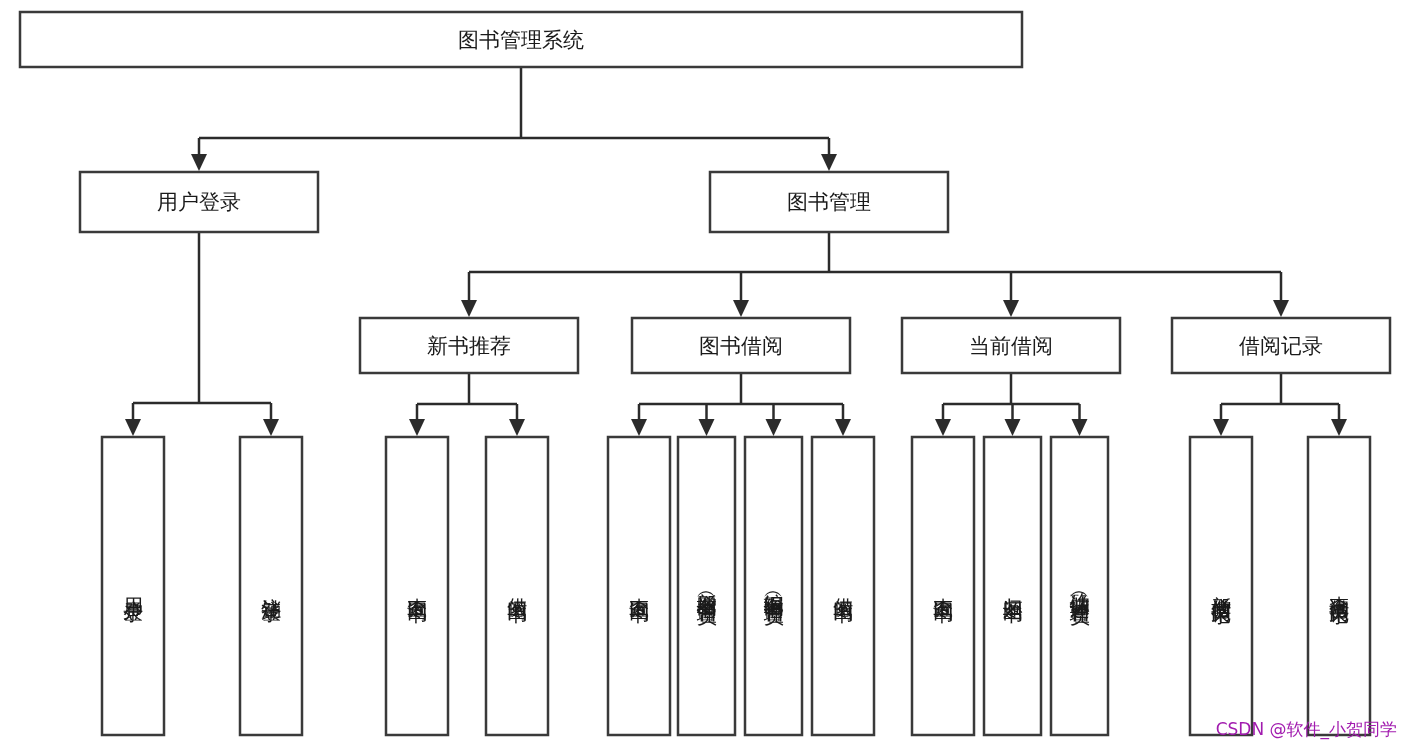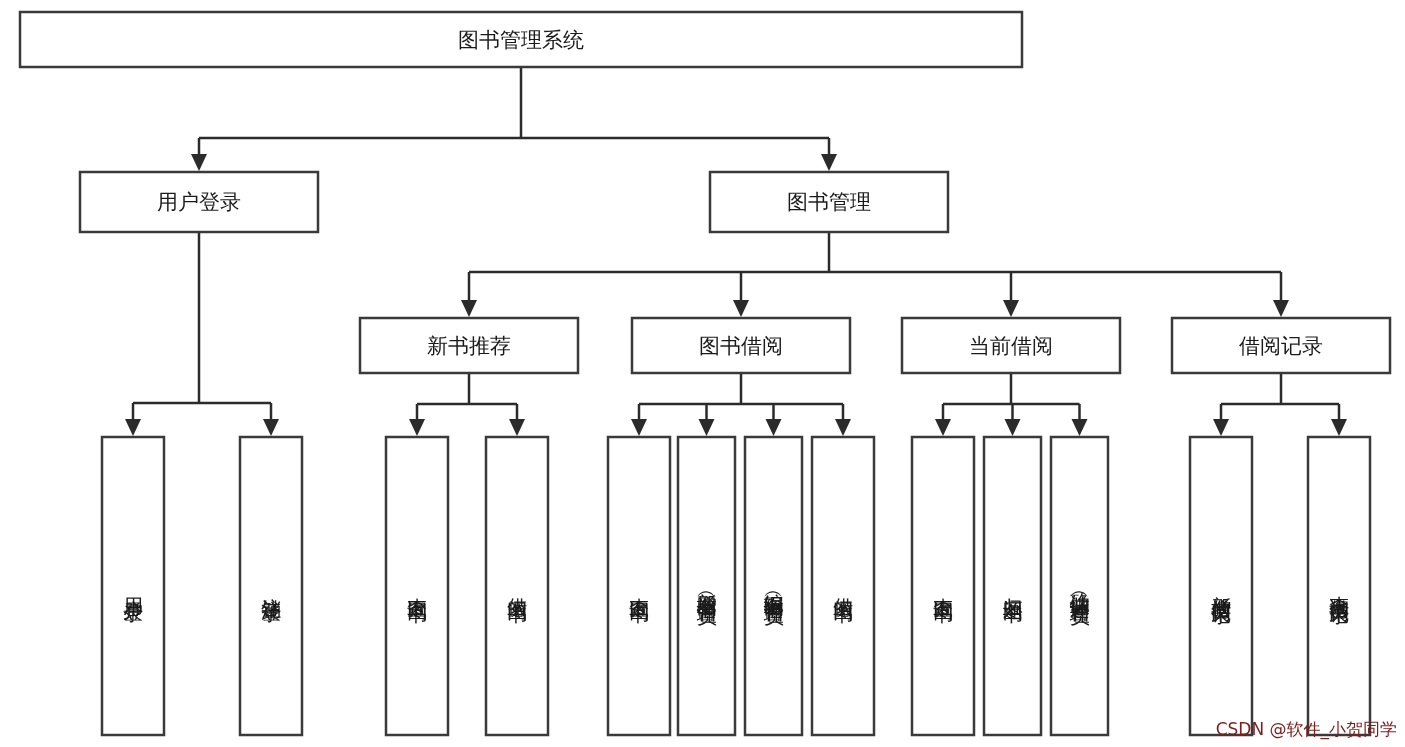--- a/index.html
+++ b/index.html
@@ -62,21 +62,21 @@
     justify-content: center;
     white-space: nowrap;
     pointer-events: none;
   }
   .watermark {
     position: absolute;
     right: 8px;
     bottom: 6px;
     font-family: "DejaVu Sans", "Liberation Sans", sans-serif;
     font-size: 17px;
-    color: #7f1d1d;
+    color: #a21caf;
     white-space: nowrap;
   }
 </style>
 </head>
 <body>
 
 <div id="diagram-root">
 
   <svg id="tree-svg" viewBox="0 0 1405 747">
     <defs></defs>

